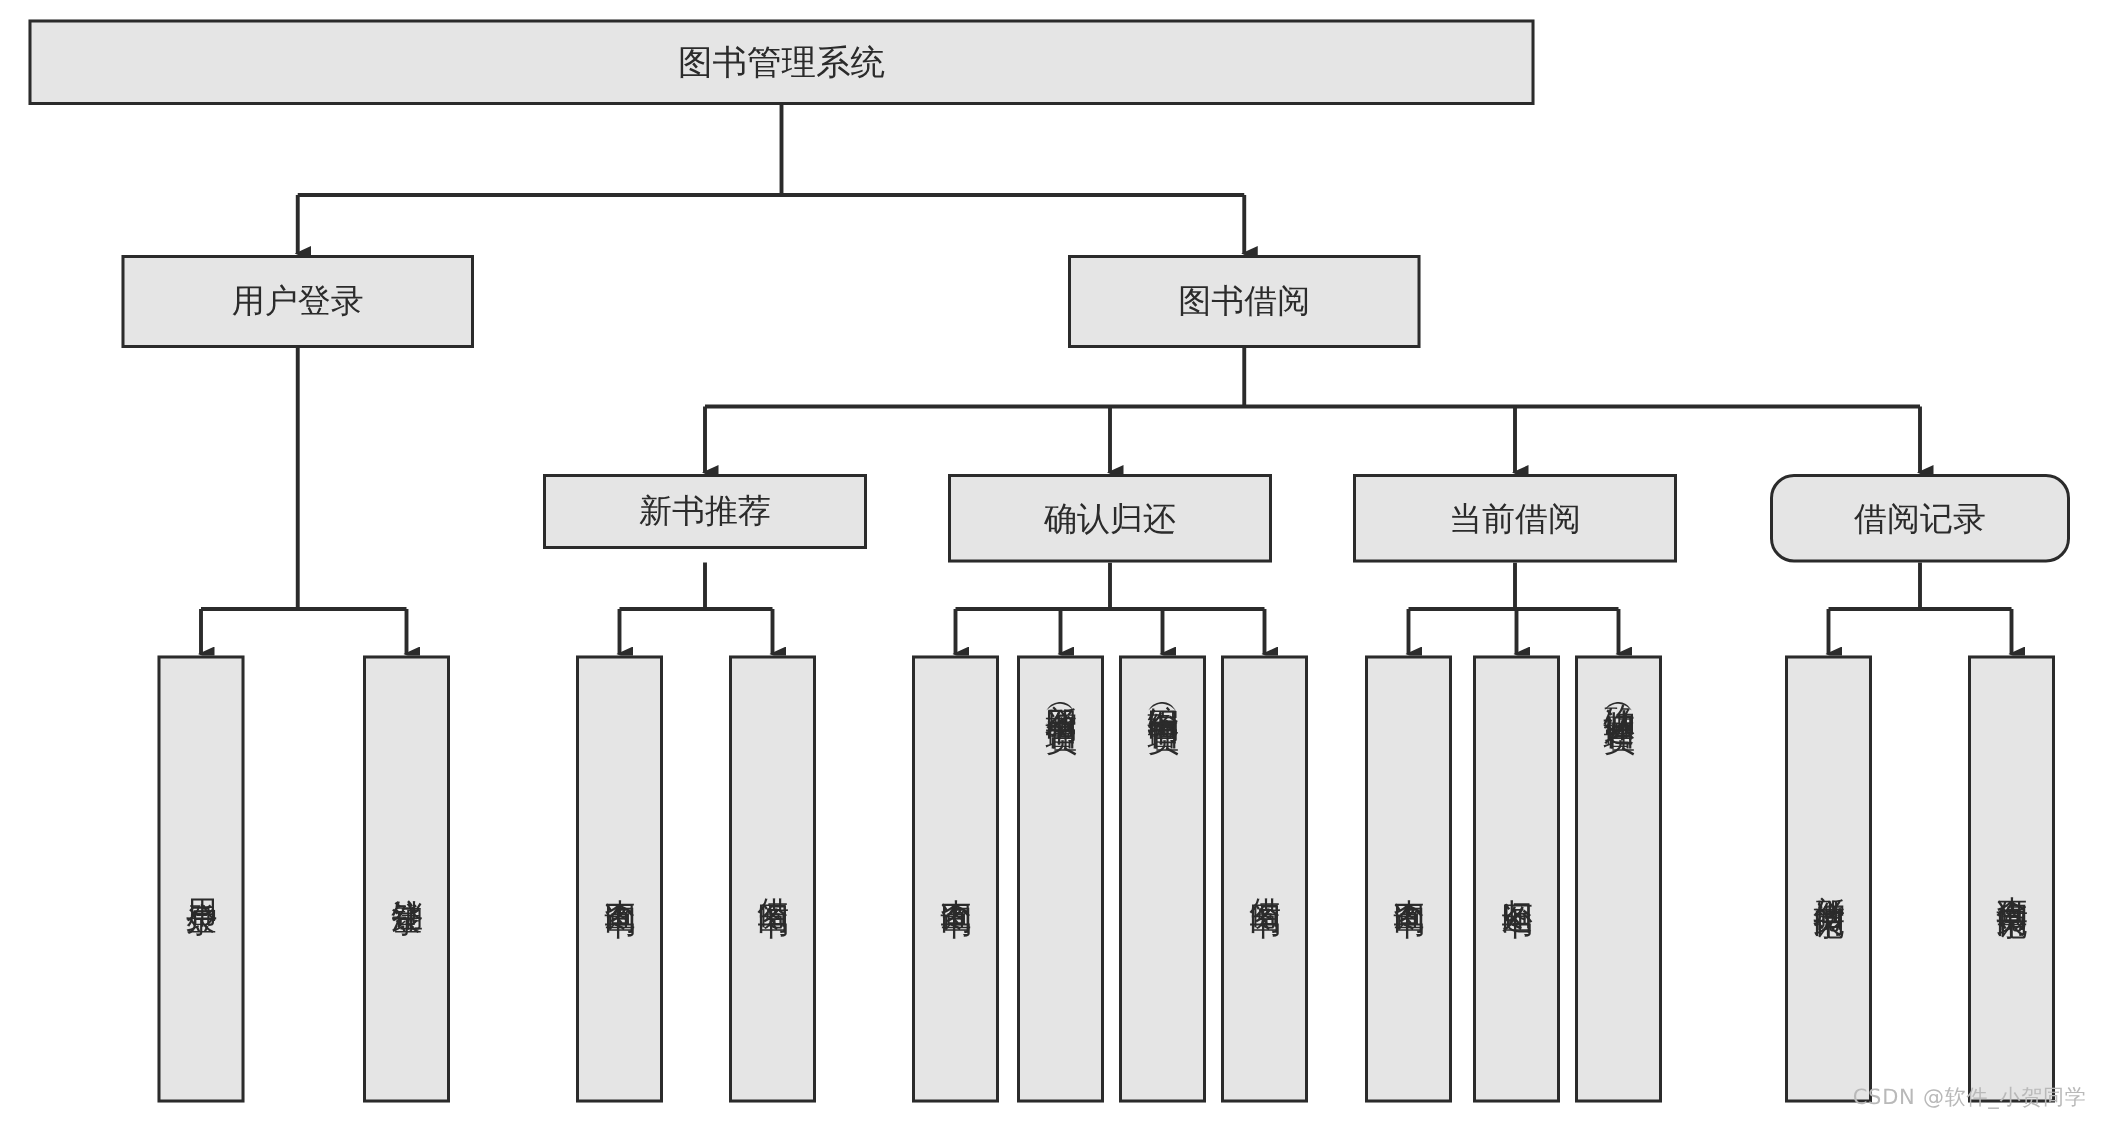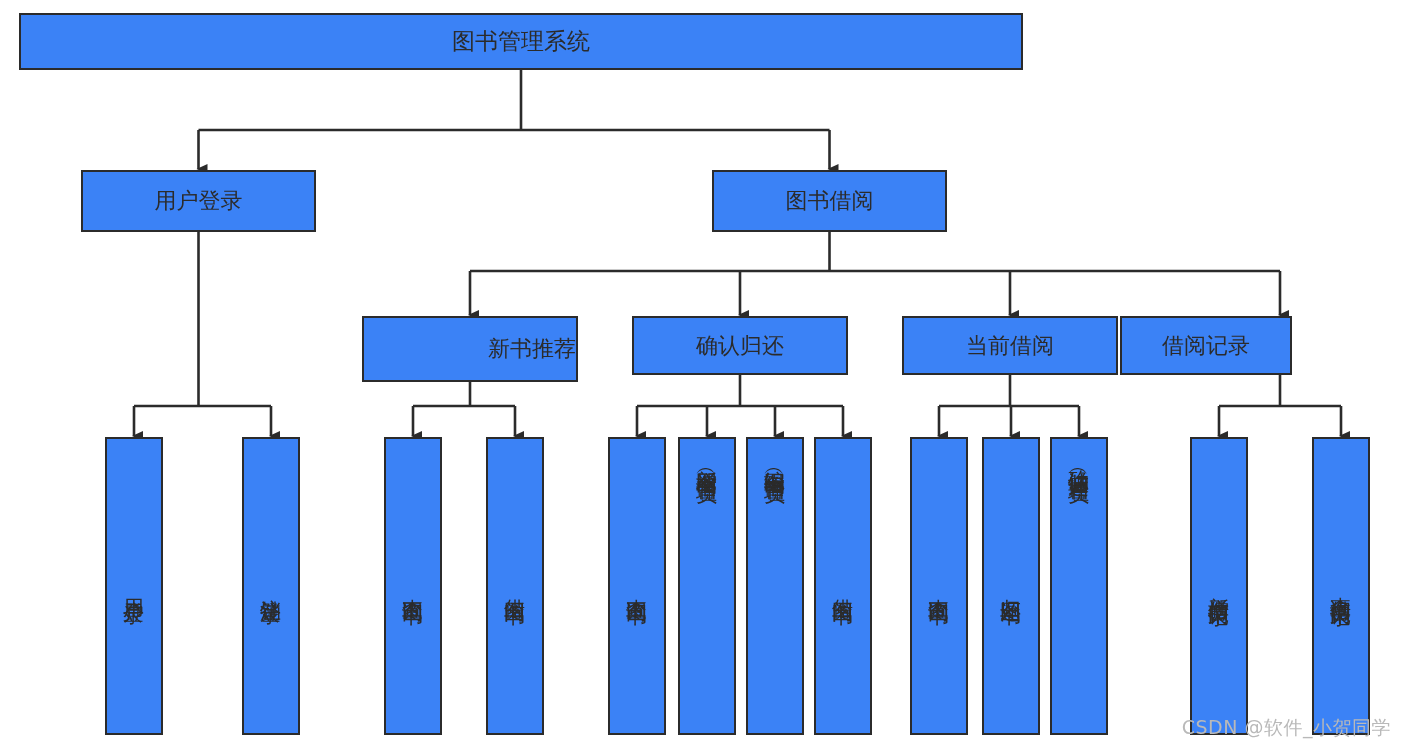--- a/index.html
+++ b/index.html
@@ -23,21 +23,21 @@
     left: 0;
     top: 0;
     width: 1405px;
     height: 747px;
     pointer-events: none;
   }
   .node {
     position: absolute;
     box-sizing: border-box;
     border: 2.5px solid #2b2b2b;
-    background: #3b82f6;
+    background: #e5e5e5;
     color: #2b2b2b;
     display: flex;
     align-items: center;
     justify-content: center;
     z-index: 2;
   }
   .node .label {
     display: block;
     text-align: center;
     line-height: 1.18;
@@ -64,21 +64,21 @@
     line-height: 1;
   }
   .node.v.mid {
     align-items: center;
     padding-top: 0;
   }
   #watermark {
     position: absolute;
     right: 14px;
     bottom: 6px;
-    font-size: 19px;
+    font-size: 14px;
     color: #b9b9b9;
     letter-spacing: 0.5px;
     z-index: 5;
     white-space: nowrap;
     font-family: "DejaVu Sans", sans-serif;
   }
 </style>
 </head>
 <body>
 
@@ -130,30 +130,30 @@
   <div id="nodes">
       <div class="node h root" id="node-root" style="left: 19px; top: 13px; width: 1004px; height: 57px;">
         <span class="label">图书管理系统</span>
       </div>
       <div class="node h" id="node-user-login" style="left: 81px; top: 170px; width: 235px; height: 62px;">
         <span class="label">用户登录</span>
       </div>
       <div class="node h" id="node-book-manage" style="left: 712px; top: 170px; width: 235px; height: 62px;">
         <span class="label">图书借阅</span>
       </div>
-      <div class="node h" id="node-new-book-rec" style="left: 362px; top: 316px; width: 216px; height: 66px; justify-content: flex-end;">
+      <div class="node h" id="node-new-book-rec" style="left: 362px; top: 316px; width: 216px; height: 50px;">
         <span class="label">新书推荐</span>
       </div>
       <div class="node h" id="node-book-borrow" style="left: 632px; top: 316px; width: 216px; height: 59px;">
         <span class="label">确认归还</span>
       </div>
       <div class="node h" id="node-current-borrow" style="left: 902px; top: 316px; width: 216px; height: 59px;">
         <span class="label">当前借阅</span>
       </div>
-      <div class="node h" id="node-borrow-record" style="left: 1120px; top: 316px; width: 172px; height: 59px;">
+      <div class="node h" id="node-borrow-record" style="left: 1180px; top: 316px; width: 200px; height: 59px; border-radius: 16px;">
         <span class="label">借阅记录</span>
       </div>
       <div class="node v mid" id="node-leaf-user-login" style="left: 105px; top: 437px; width: 58px; height: 298px;">
         <span class="label">用户登录</span>
       </div>
       <div class="node v mid" id="node-leaf-logout" style="left: 242px; top: 437px; width: 58px; height: 298px;">
         <span class="label">注销登录</span>
       </div>
       <div class="node v mid" id="node-leaf-query-book-rec" style="left: 384px; top: 437px; width: 58px; height: 298px;">
         <span class="label">查询图书</span>

